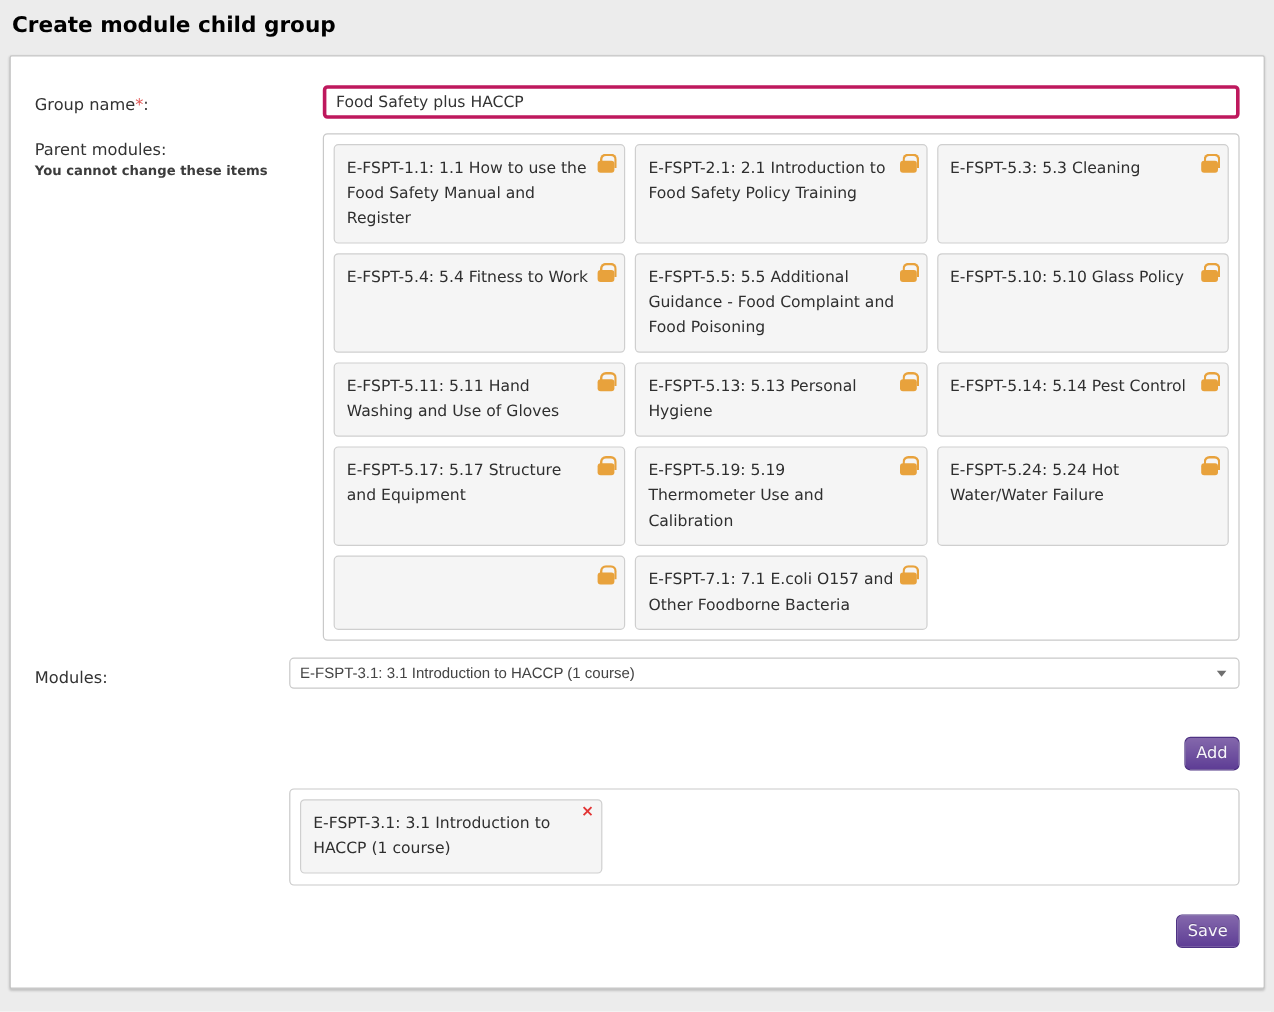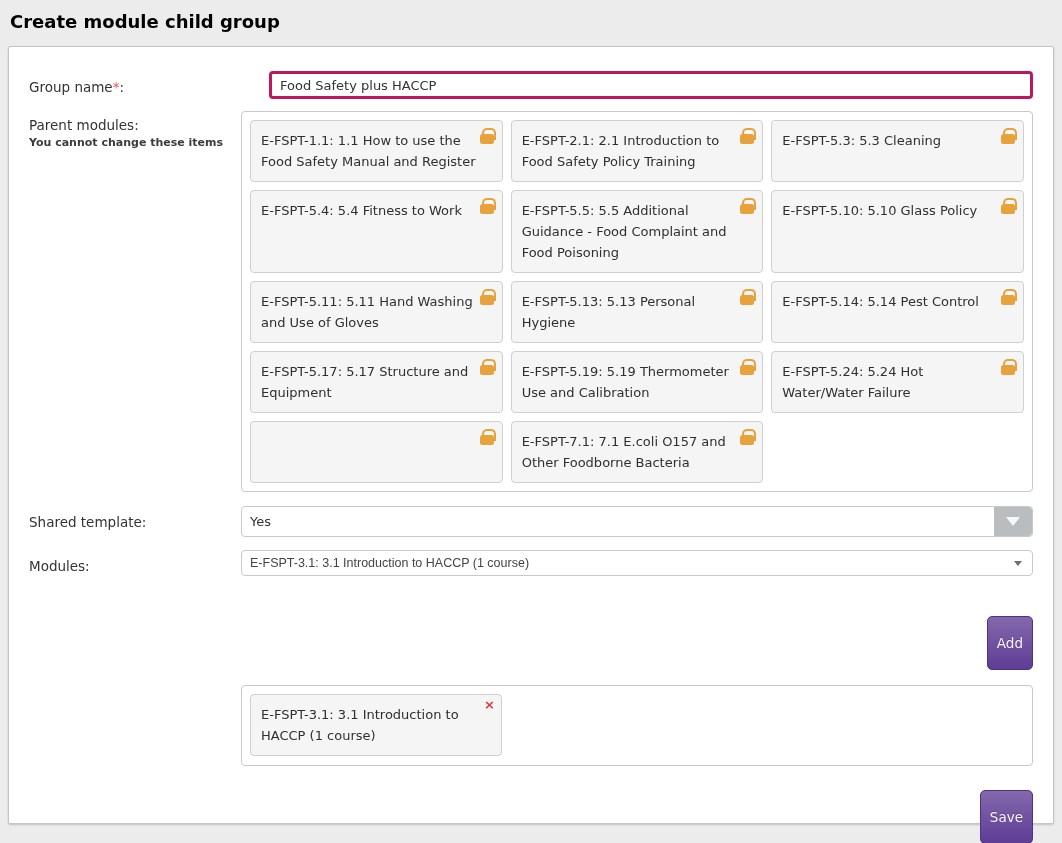--- a/index.html
+++ b/index.html
@@ -35,21 +35,21 @@
   .text-input {
     width: 100%; height: 28px;
     border: 3px solid #be185d; border-radius: 4px;
     font-family: "DejaVu Sans", "Liberation Sans", sans-serif;
     font-size: 13px; color: #333;
     padding: 0 8px; outline: none; background: #fff;
   }
 
   .chips-box {
     border: 1px solid #c9c9c9; border-radius: 4px;
-    background: #fff; padding: 8px;
+    background: #fff; padding: 8px; margin-left: 28px;
   }
   .chips-grid {
     display: grid;
     grid-template-columns: 1fr 1fr 1fr;
     gap: 8px;
   }
   .chip {
     position: relative;
     background: #f5f5f5;
     border: 1px solid #cfcfcf;
@@ -114,21 +114,21 @@
   }
 
   .btn {
     display: inline-block;
     background: linear-gradient(to bottom, var(--purple-light, #8468ac), var(--purple-dark, #5e3d95));
     border: 1px solid var(--purple-border, #4e3283);
     border-radius: 5px;
     color: #f7f5fb;
     font-family: "DejaVu Sans", "Liberation Sans", sans-serif;
     font-size: 13.5px;
-    padding: 18px 9px;
+    padding: 5px 9px;
     cursor: pointer;
     text-shadow: 0 -1px 0 rgba(0,0,0,0.2);
   }
   .actions { justify-content: flex-end; }
 
   .selected-box {
     border: 1px solid #c9c9c9; border-radius: 4px;
     background: #fff; padding: 8px; min-height: 81px;
   }
   .sel-chip {
@@ -246,33 +246,20 @@
   <div class="chip">
     <span>E-FSPT-7.1: 7.1 E.coli O157 and Other Foodborne Bacteria</span>
     <span class="lock"></span>
   </div>
 
 </div>
       </div>
     </div>
   </div>
 
-  <div class="row mb-13">
-    <div class="label-col">
-      <span class="lbl">Shared template:</span>
-    </div>
-    <div class="field-col">
-      <div class="select-custom">
-        <span class="sel-text">Yes</span>
-        <span class="sel-arrow">
-          <span class="tri-white"></span>
-        </span>
-      </div>
-    </div>
-  </div>
 
   <div class="row mb-40">
     <div class="label-col">
       <span class="lbl">Modules:</span>
     </div>
     <div class="field-col">
       <div class="select-plain">
         <span class="sel-text">E-FSPT-3.1: 3.1 Introduction to HACCP (1 course)</span>
         <span class="tri-small"></span>
       </div>

